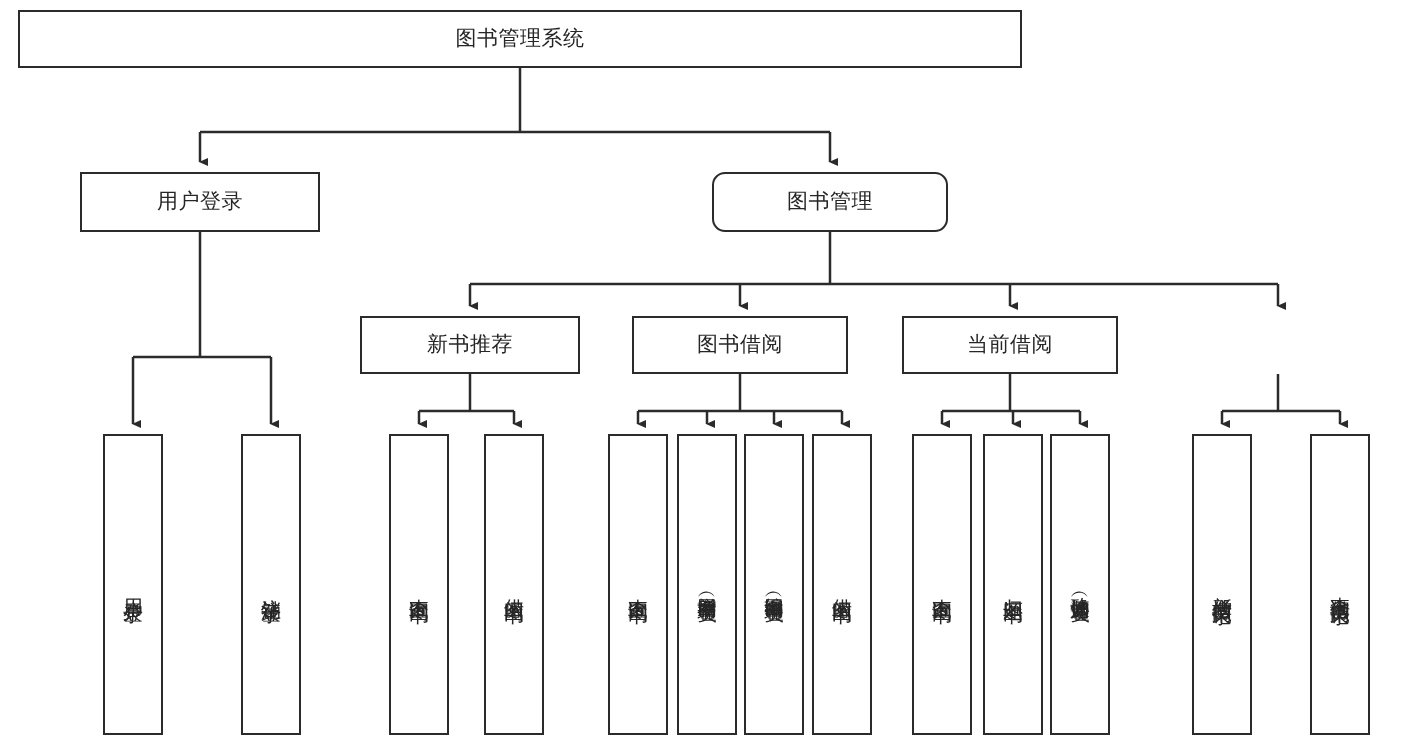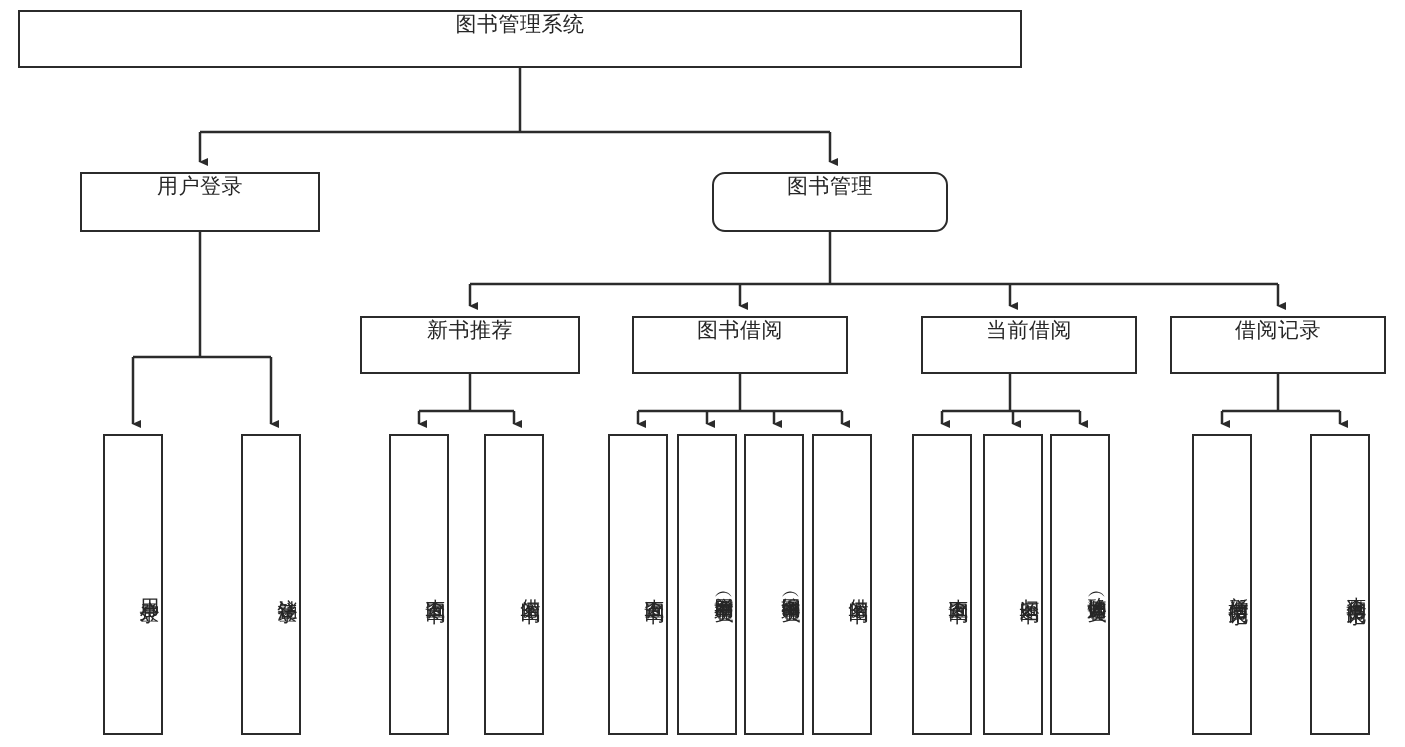--- a/index.html
+++ b/index.html
@@ -23,21 +23,21 @@
     top: 0;
     width: 1405px;
     height: 747px;
   }
   .node {
     position: absolute;
     box-sizing: border-box;
     border: 2px solid #2b2b2b;
     background: #ffffff;
     display: flex;
-    align-items: flex-start;
+    align-items: center;
     justify-content: center;
     color: #262626;
   }
   .node-h {
     font-size: 21px;
     line-height: 1.2;
     letter-spacing: 0.5px;
     white-space: nowrap;
   }
   .node-v {
@@ -120,25 +120,22 @@
   <div class="node node-h" style="left: 712px; top: 172px; width: 236px; height: 60px; border-radius: 13px;">
       <span>图书管理</span>
     </div>
 
   <div class="node node-h" style="left: 360px; top: 316px; width: 220px; height: 58px;">
       <span>新书推荐</span>
     </div>
   <div class="node node-h" style="left: 632px; top: 316px; width: 216px; height: 58px;">
       <span>图书借阅</span>
     </div>
-  <div class="node node-h" style="left: 902px; top: 316px; width: 216px; height: 58px; margin-left: 19px;">
+  <div class="node node-h" style="left: 902px; top: 316px; width: 216px; height: 58px;">
       <span>当前借阅</span>
-    </div>
-  <div class="node node-h" style="left: 1170px; top: 316px; width: 216px; height: 58px;">
-      <span>借阅记录</span>
     </div>
 
   <div class="node node-v" style="left: 103px; top: 434px; width: 60px; height: 301px;">
       <span>用户登录</span>
     </div>
   <div class="node node-v" style="left: 241px; top: 434px; width: 60px; height: 301px;">
       <span>注销登录</span>
     </div>
 
   <div class="node node-v" style="left: 389px; top: 434px; width: 60px; height: 301px;">

